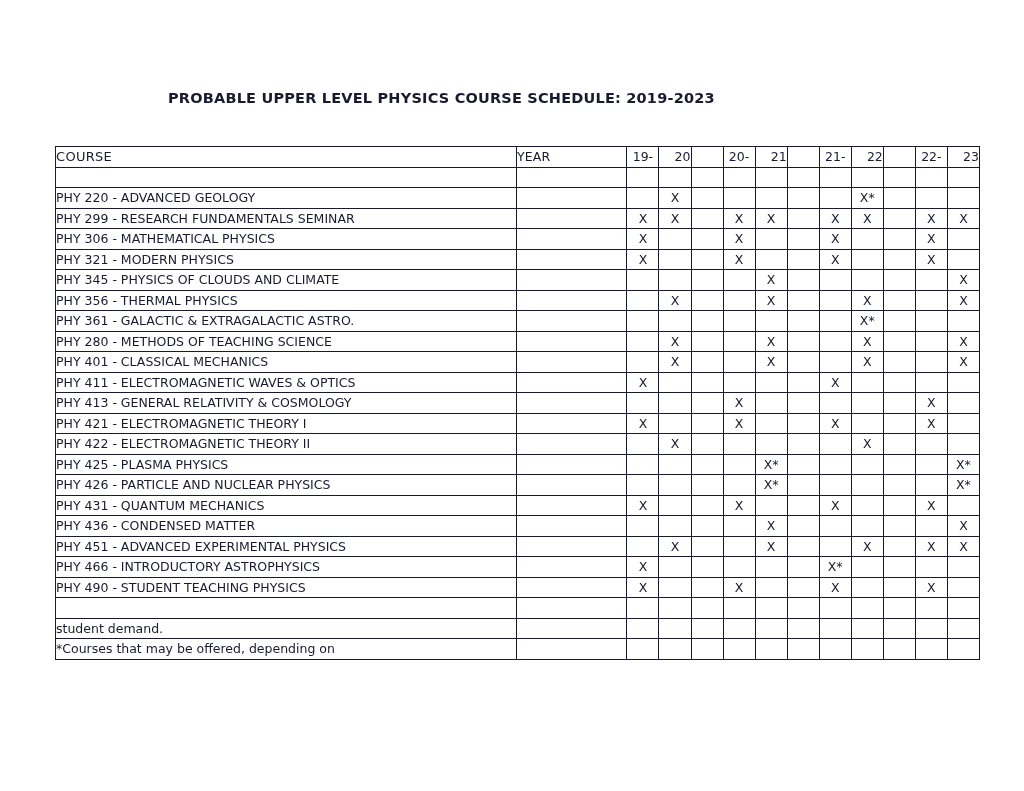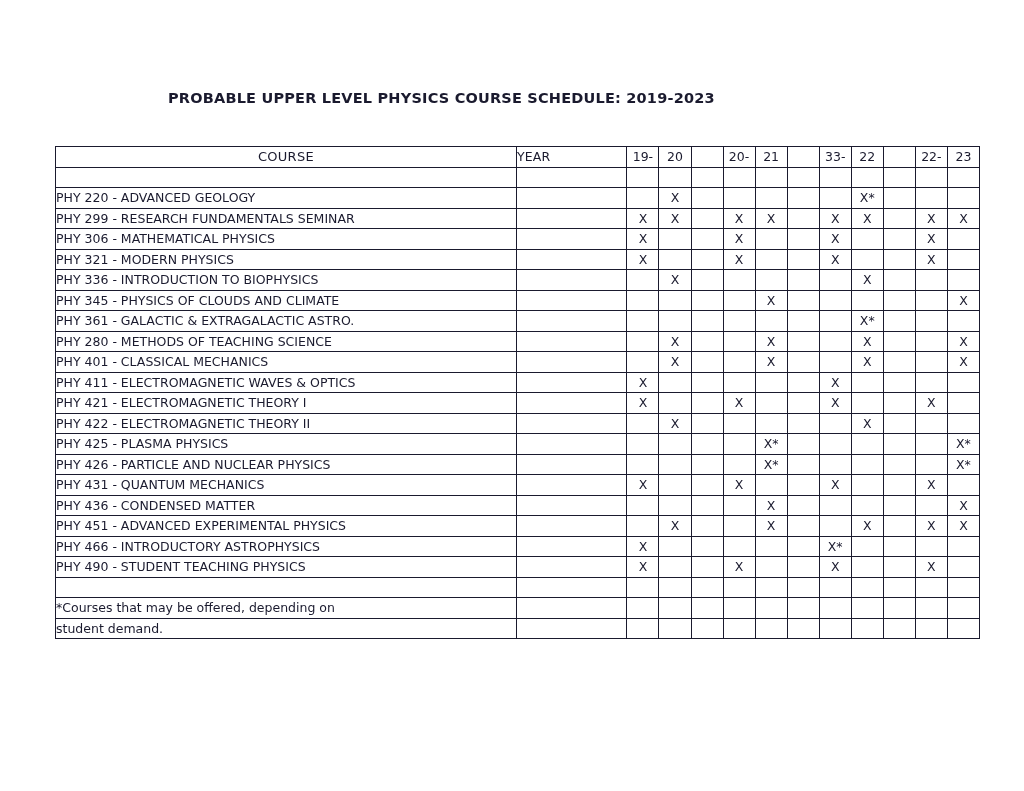--- a/index.html
+++ b/index.html
@@ -53,38 +53,37 @@
     vertical-align: middle;
     overflow: hidden;
   }
   
   col.c-course { width: 417px; }
   col.c-year   { width: 100px; }
   col.c-mark   { width: 29px; }
   col.c-gap    { width: 29px; }
 
   .hdr-course {
-    text-align: center;
     font-weight: bold;
     font-size: 13px;
     letter-spacing: 0.3px;
   }
   .hdr-label {
     font-weight: bold;
     font-size: 12.5px;
     padding-left: 6px;
     letter-spacing: 0.2px;
   }
   .hdr-yr {
     text-align: center;
     font-weight: bold;
     font-size: 12.5px;
   }
   .hdr-yr-left { padding-right: 1px; }
-  .hdr-yr-right { text-align: center; padding-left: 1px; margin-left: 35px; }
+  .hdr-yr-right { text-align: right; padding-left: 1px; margin-left: 35px; }
   .hdr-sem {
     text-align: center;
     font-weight: bold;
     font-size: 12.5px;
   }
   .course-name {
     padding-left: 4px;
     font-size: 12.5px;
     white-space: nowrap;
     margin-left: 7px;
@@ -127,21 +126,21 @@
       <tbody>
         <tr>
           <td class="hdr-course">COURSE</td>
           <td class="hdr-label">YEAR</td>
           <td class="hdr-yr hdr-yr-left">19-</td>
           <td class="hdr-yr hdr-yr-right">20</td>
           <td></td>
           <td class="hdr-yr hdr-yr-left">20-</td>
           <td class="hdr-yr hdr-yr-right">21</td>
           <td></td>
-          <td class="hdr-yr hdr-yr-left">33-</td>
+          <td class="hdr-yr hdr-yr-left">21-</td>
           <td class="hdr-yr hdr-yr-right">22</td>
           <td></td>
           <td class="hdr-yr hdr-yr-left">22-</td>
           <td class="hdr-yr hdr-yr-right">23</td>
         </tr>
         <tr class="blank-row">
           <td></td>
             <td></td>
           <td></td>
             <td></td>
@@ -211,50 +210,50 @@
             <td class="mark">X</td>
             <td class="mark"></td>
             <td></td>
             <td class="mark">X</td>
             <td class="mark"></td>
             <td></td>
             <td class="mark">X</td>
             <td class="mark"></td>
           </tr>
           <tr>
-            <td class="course-name">PHY 336 - INTRODUCTION TO BIOPHYSICS</td>
-            <td></td>
-            <td class="mark"></td>
-            <td class="mark">X</td>
-            <td></td>
-            <td class="mark"></td>
-            <td class="mark"></td>
-            <td></td>
-            <td class="mark"></td>
-            <td class="mark">X</td>
-            <td></td>
-            <td class="mark"></td>
-            <td class="mark"></td>
-          </tr>
-          <tr>
             <td class="course-name">PHY 345 - PHYSICS OF CLOUDS AND CLIMATE</td>
             <td></td>
             <td class="mark"></td>
             <td class="mark"></td>
             <td></td>
             <td class="mark"></td>
             <td class="mark">X</td>
             <td></td>
             <td class="mark"></td>
             <td class="mark"></td>
             <td></td>
             <td class="mark"></td>
             <td class="mark">X</td>
           </tr>
           <tr>
+            <td class="course-name">PHY 356 - THERMAL PHYSICS</td>
+            <td></td>
+            <td class="mark"></td>
+            <td class="mark">X</td>
+            <td></td>
+            <td class="mark"></td>
+            <td class="mark">X</td>
+            <td></td>
+            <td class="mark"></td>
+            <td class="mark">X</td>
+            <td></td>
+            <td class="mark"></td>
+            <td class="mark">X</td>
+          </tr>
+          <tr>
             <td class="course-name">PHY 361 - GALACTIC &amp; EXTRAGALACTIC ASTRO.</td>
             <td></td>
             <td class="mark"></td>
             <td class="mark"></td>
             <td></td>
             <td class="mark"></td>
             <td class="mark"></td>
             <td></td>
             <td class="mark"></td>
             <td class="mark">X*</td>
@@ -298,20 +297,35 @@
             <td class="mark">X</td>
             <td class="mark"></td>
             <td></td>
             <td class="mark"></td>
             <td class="mark"></td>
             <td></td>
             <td class="mark">X</td>
             <td class="mark"></td>
             <td></td>
             <td class="mark"></td>
+            <td class="mark"></td>
+          </tr>
+          <tr>
+            <td class="course-name">PHY 413 - GENERAL RELATIVITY &amp; COSMOLOGY</td>
+            <td></td>
+            <td class="mark"></td>
+            <td class="mark"></td>
+            <td></td>
+            <td class="mark">X</td>
+            <td class="mark"></td>
+            <td></td>
+            <td class="mark"></td>
+            <td class="mark"></td>
+            <td></td>
+            <td class="mark">X</td>
             <td class="mark"></td>
           </tr>
           <tr>
             <td class="course-name">PHY 421 - ELECTROMAGNETIC THEORY I</td>
             <td></td>
             <td class="mark">X</td>
             <td class="mark"></td>
             <td></td>
             <td class="mark">X</td>
             <td class="mark"></td>
@@ -453,36 +467,36 @@
           <td></td>
             <td></td>
             <td></td>
           <td></td>
             <td></td>
             <td></td>
           <td></td>
             <td></td>
         </tr>
         <tr>
-          <td class="note">*Courses that may be offered, depending on</td>
+          <td class="note">student demand.</td>
           <td></td>
           <td></td>
             <td></td>
             <td></td>
           <td></td>
             <td></td>
             <td></td>
           <td></td>
             <td></td>
             <td></td>
           <td></td>
             <td></td>
         </tr>
         <tr>
-          <td class="note">student demand.</td>
+          <td class="note">*Courses that may be offered, depending on</td>
           <td></td>
           <td></td>
             <td></td>
             <td></td>
           <td></td>
             <td></td>
             <td></td>
           <td></td>
             <td></td>
             <td></td>

